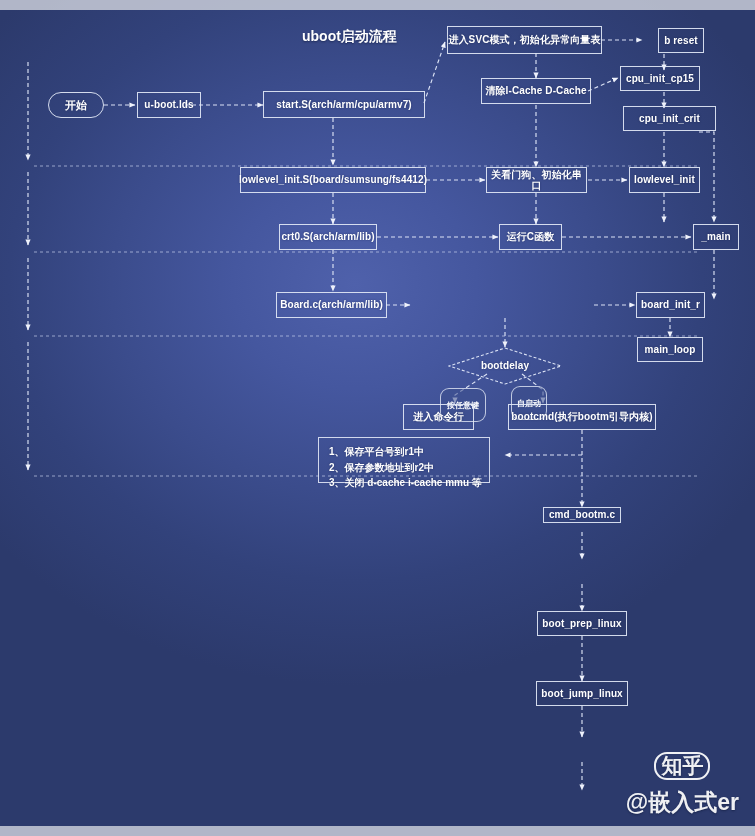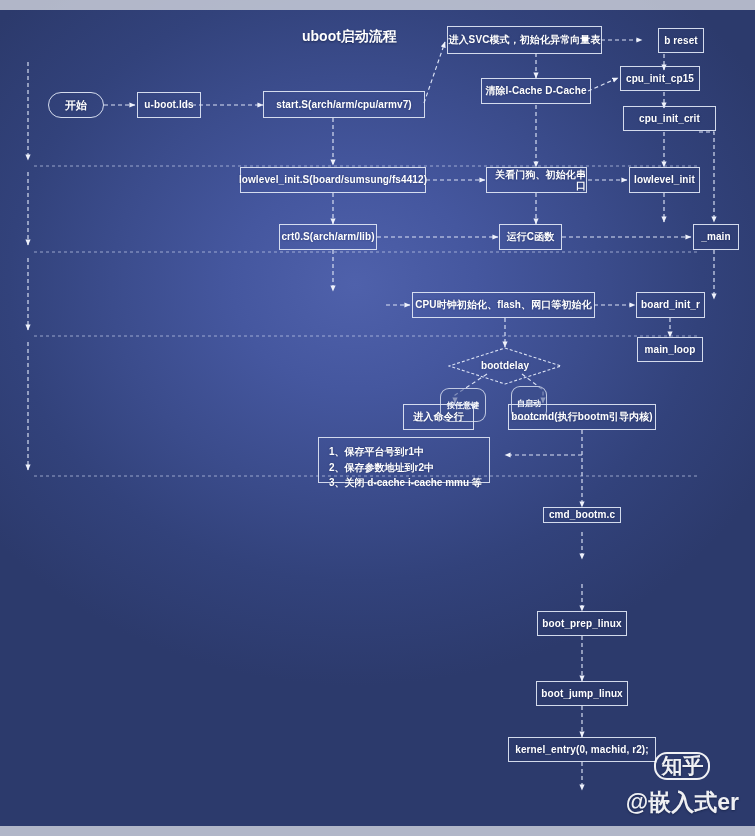--- a/index.html
+++ b/index.html
@@ -22,21 +22,21 @@
   .strip.bot{bottom:0;}
 
   svg.wires{position:absolute;left:0;top:0;width:755px;height:836px;pointer-events:none;}
 
   .node{
     position:absolute;
     box-sizing:border-box;
     border:1px solid rgba(226,232,246,.92);
     color:#ffffff;
     display:flex;align-items:center;justify-content:center;
-    text-align:right;
+    text-align:center;
     font-weight:bold;
     letter-spacing:.1px;
     background:transparent;
     text-shadow:0 0 2px rgba(20,30,70,.55);
     line-height:1.15;
   }
   .node.round{border-radius:20px;}
   .node.diamond{border:none;}
 
   .title{
@@ -184,22 +184,22 @@
   <div class="node" style="left:486px;top:167px;width:101px;height:26px;font-size:10px;">关看门狗、初始化串口</div>
 
   <div class="node" style="left:629px;top:167px;width:71px;height:26px;font-size:10px;">lowlevel_init</div>
 
   <div class="node" style="left:279px;top:224px;width:98px;height:26px;font-size:10px;">crt0.S(arch/arm/lib)</div>
 
   <div class="node" style="left:499px;top:224px;width:63px;height:26px;font-size:10px;">运行C函数</div>
 
   <div class="node" style="left:693px;top:224px;width:46px;height:26px;font-size:10px;">_main</div>
 
-
-  <div class="node" style="left:412px;top:292px;width:183px;height:26px;font-size:10px;">CPU时钟初始化、flash、网口等初始化</div>
+  <div class="node" style="left:276px;top:292px;width:111px;height:26px;font-size:10px;">Board.c(arch/arm/lib)</div>
+
 
   <div class="node" style="left:636px;top:292px;width:69px;height:26px;font-size:10px;">board_init_r</div>
 
   <div class="node" style="left:637px;top:337px;width:66px;height:25px;font-size:10px;">main_loop</div>
 
   <div class="node diamond" style="left:448px;top:347px;width:114px;height:38px;font-size:10px;">
     <svg style="position:absolute;left:0;top:0;width:114px;height:38px;" viewBox="0 0 114 38">
       <polygon points="57,1 113,19 57,37 1,19" fill="none" stroke="#dbe2f5" stroke-width="1.1" stroke-dasharray="3 2"></polygon>
     </svg>
     <span style="position:relative;">bootdelay</span>
@@ -219,20 +219,19 @@
     <div>3、关闭 d-cache i-cache mmu 等</div>
   </div>
 
   <div class="node" style="left:543px;top:507px;width:78px;height:16px;font-size:10px;">cmd_bootm.c</div>
 
 
   <div class="node" style="left:537px;top:611px;width:90px;height:25px;font-size:10px;">boot_prep_linux</div>
 
   <div class="node" style="left:536px;top:681px;width:92px;height:25px;font-size:10px;">boot_jump_linux</div>
 
-  <div class="node" style="left:508px;top:737px;width:148px;height:25px;font-size:10px;">kernel_entry(0, machid, r2);</div>
 
   <div class="watermark">
     <span class="wm-logo">知乎</span>
     <span>@嵌入式er</span>
   </div>
 
 </div>
 
 </body></html>

